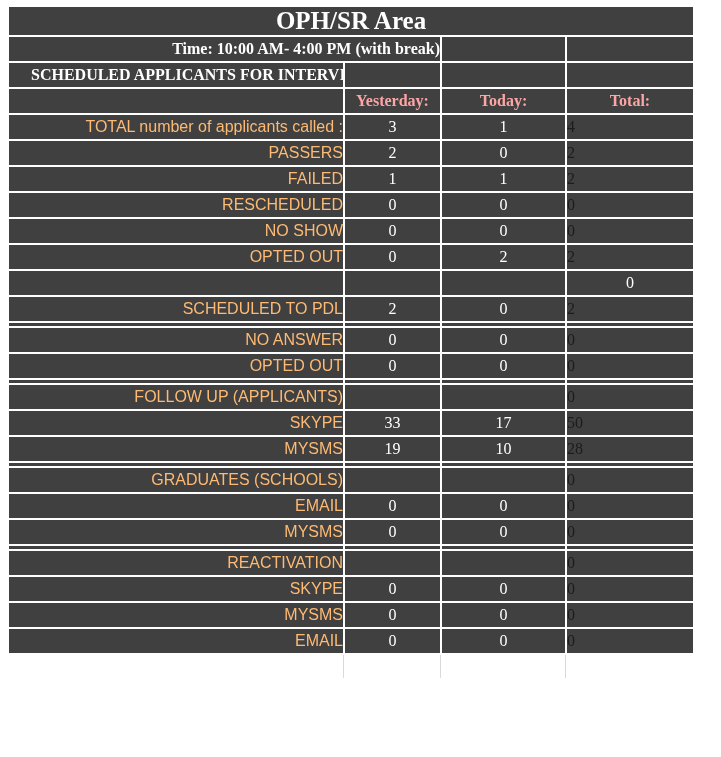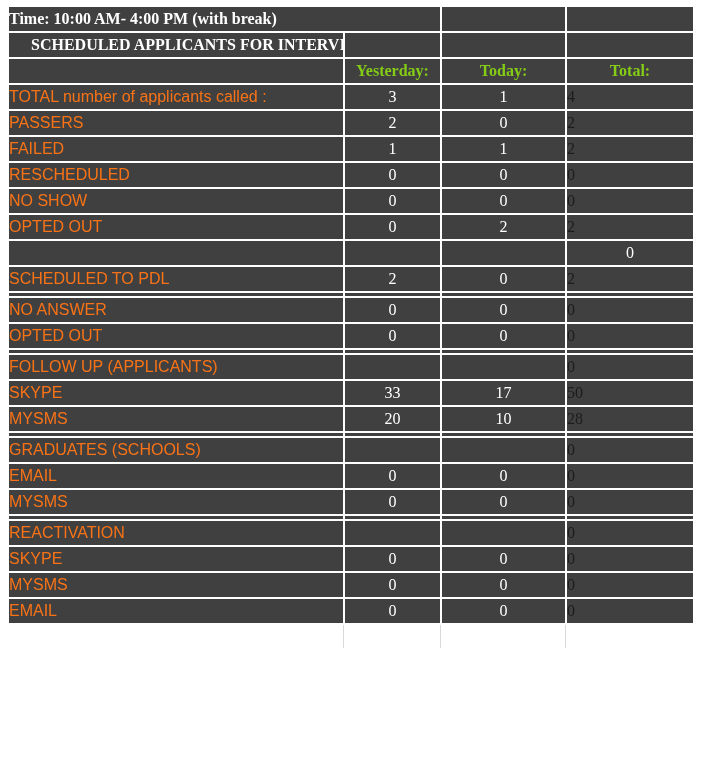--- a/index.html
+++ b/index.html
@@ -30,49 +30,49 @@
   }
   td.title-cell {
     height: 31px;
     text-align: center;
     color: #ffffff;
     font-family: "Liberation Serif", serif;
     font-weight: bold;
     font-size: 25px;
   }
   td.time-cell {
-    text-align: left;
+    text-align: right;
     color: #ffffff;
     font-weight: bold;
     font-size: 16px;
   }
   td.section-cell {
     height: 45px;
     text-align: center;
     color: #ffffff;
     font-weight: bold;
     font-size: 16px;
     white-space: normal;
   }
   td.section-cell .wrapbox {
     max-width: 290px;
     margin: 0 auto;
     line-height: 1.25;
   }
   td.colhead {
     text-align: center;
-    color: #84cc16;
+    color: #fca5a5;
     font-weight: bold;
     font-size: 16px;
   }
   td.rowlabel {
     font-family: "Liberation Sans", sans-serif;
     font-size: 16px;
-    color: #f97316;
-    text-align: left;
+    color: #fdba74;
+    text-align: right;
     padding-left: 3px;
   }
   td.val {
     text-align: center;
     color: #ffffff;
     font-size: 16px;
     font-family: "Liberation Serif", serif;
   }
   td.totalval {
     text-align: left;
@@ -114,20 +114,23 @@
 <div class="page">
   <table class="report">
     <colgroup>
       <col style="width:336px">
       <col style="width:97px">
       <col style="width:125px">
       <col style="width:128px">
     </colgroup>
     <tbody>
       <tr>
+        <td class="title-cell" colspan="4">OPH/SR Area</td>
+      </tr>
+      <tr>
         <td class="time-cell" colspan="2">Time: 10:00 AM- 4:00 PM (with break)</td>
         <td></td>
         <td></td>
       </tr>
       <tr>
         <td class="section-cell">
             <div class="wrapbox">SCHEDULED APPLICANTS FOR INTERVIEW:</div>
           </td>
         <td></td>
         <td></td>
@@ -223,21 +226,21 @@
         <td class="totalval">0</td>
       </tr>
       <tr>
         <td class="rowlabel">SKYPE</td>
         <td class="val">33</td>
         <td class="val">17</td>
         <td class="totalval">50</td>
       </tr>
       <tr>
         <td class="rowlabel">MYSMS</td>
-        <td class="val">20</td>
+        <td class="val">19</td>
         <td class="val">10</td>
         <td class="totalval">28</td>
       </tr>
 
       <tr class="spacer">
         <td></td>
           <td></td>
           <td></td>
           <td></td>
       </tr>

